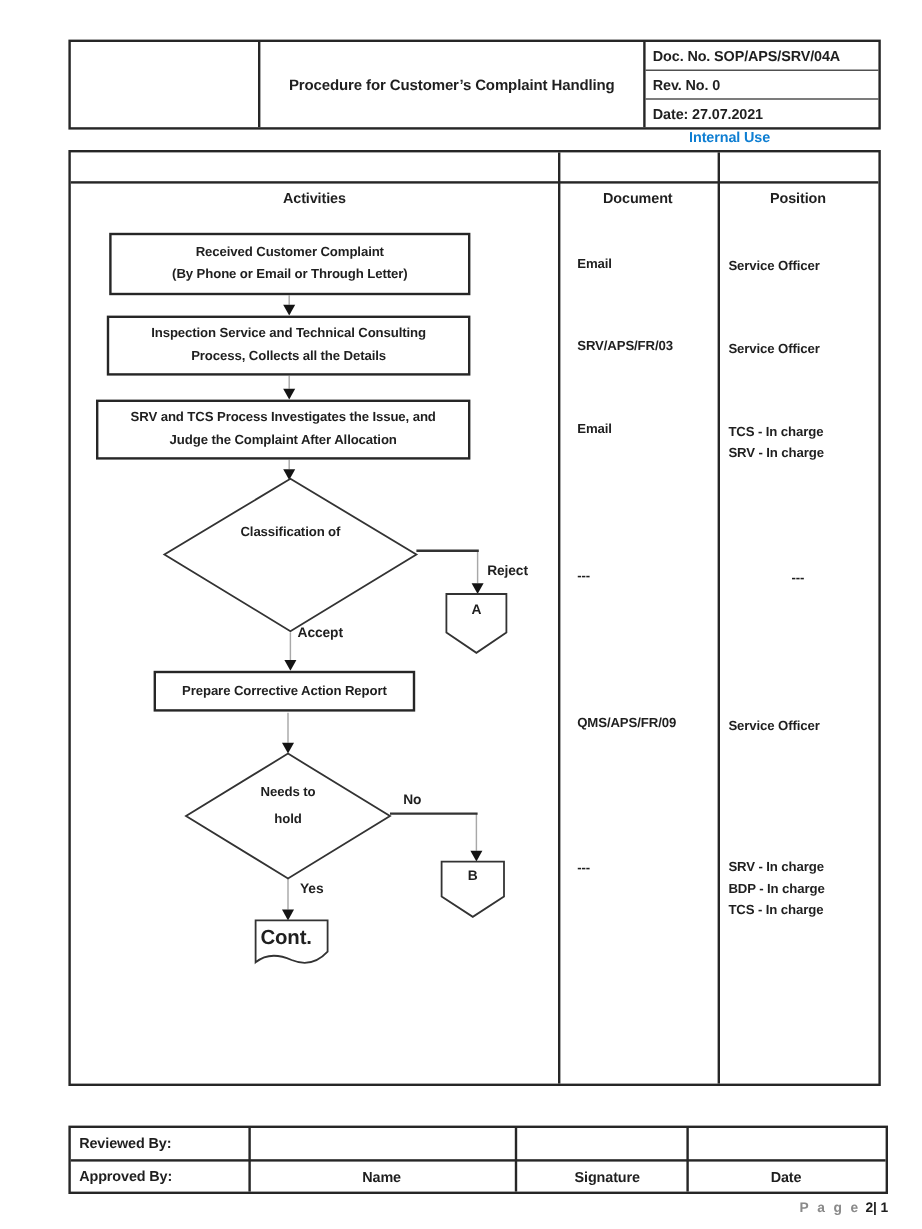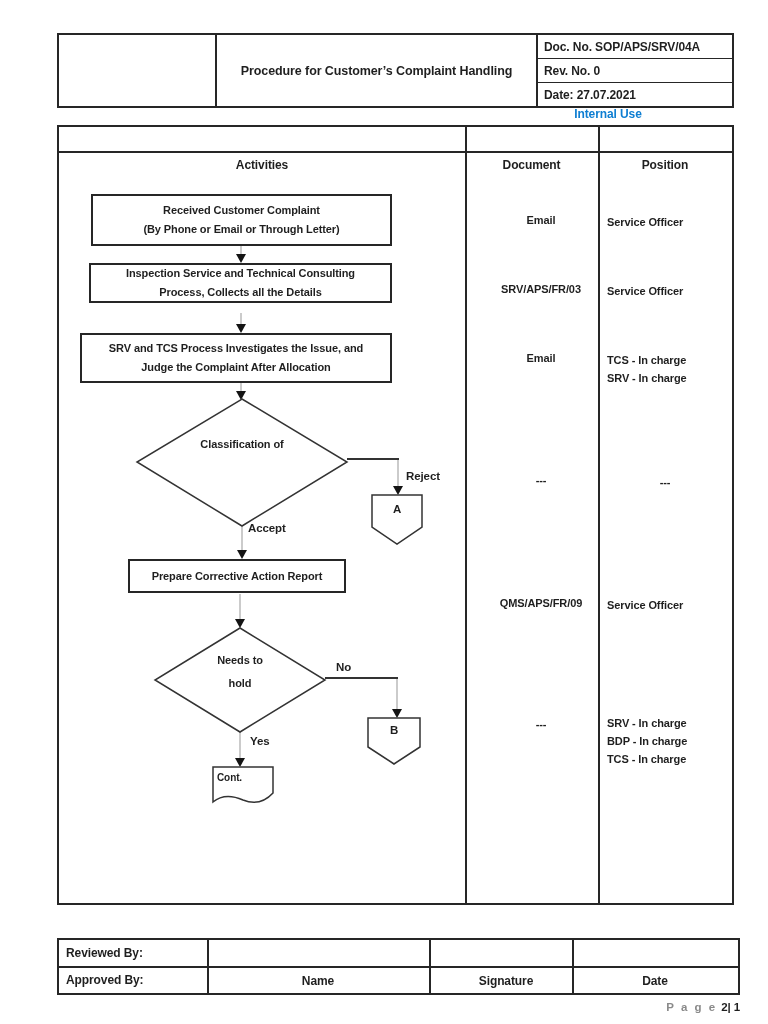--- a/index.html
+++ b/index.html
@@ -25,46 +25,46 @@
   .matrix{left:57px;top:125px;width:677px;height:780px;border:2px solid #262626;box-sizing:border-box;}
   .vline{position:absolute;top:0;bottom:0;width:2px;background:#262626;}
   .matrix .v1{left:406px;}
   .matrix .v2{left:539px;}
   .matrix-head{position:absolute;top:0;left:0;right:0;height:24px;border-bottom:2px solid #262626;font-size:12px;}
   .mh{position:absolute;top:3px;text-align:center;margin-top:28px;}
   .mh.c1{left:0;width:406px;}
   .mh.c2{left:406px;width:133px;}
   .mh.c3{left:539px;width:134px;}
 
-  .doc-cell{position:absolute;left:408px;width:148px;text-align:center;font-size:11px;line-height:15px;}
+  .doc-cell{position:absolute;left:408px;width:148px;text-align:left;font-size:11px;line-height:15px;padding-left:14px;}
   .pos-cell{position:absolute;left:541px;width:130px;text-align:left;padding-left:7px;font-size:11px;line-height:18px;}
   .pos-cell.center{text-align:center;padding-left:0;}
 
   
   .flow{left:57px;top:125px;width:406px;height:776px;}
   .flow svg{position:absolute;left:0;top:0;}
   .fbox{position:absolute;border:2px solid #262626;background:#fff;box-sizing:border-box;
     display:flex;flex-direction:column;align-items:center;justify-content:center;
     font-size:11px;line-height:19px;text-align:center;white-space:nowrap;}
   .box1{left:34px;top:69px;width:301px;height:52px;}
-  .box2{left:32px;top:138px;width:303px;height:40px;}
+  .box2{left:32px;top:138px;width:303px;height:50px;}
   .box3{left:23px;top:208px;width:312px;height:50px;}
   .box4{left:71px;top:434px;width:218px;height:34px;}
   .dtext{position:absolute;text-align:center;font-size:11px;line-height:23px;white-space:nowrap;}
   .d1text{left:80px;top:308px;width:210px;}
   .d2text{left:98px;top:524px;width:170px;}
   .blabel{position:absolute;font-size:11.5px;white-space:nowrap;}
   .lbl-reject{left:349px;top:345px;}
   .lbl-accept{left:191px;top:397px;}
   .lbl-no{left:279px;top:536px;}
   .lbl-yes{left:193px;top:610px;}
   .conn-letter{position:absolute;text-align:center;font-size:11.5px;}
   .connA{left:315px;top:378px;width:50px;}
   .connB{left:311px;top:599px;width:52px;}
-  .cont-text{left:160px;top:647px;font-size:10px;}
+  .cont-text{left:160px;top:647px;font-size:17px;}
 
   
   .signoff{left:57px;top:938px;width:683px;height:57px;border:2px solid #262626;box-sizing:border-box;font-size:12px;}
   .signoff .v1{left:148px;}
   .signoff .v2{left:370px;}
   .signoff .v3{left:513px;}
   .signoff .hline{position:absolute;left:0;right:0;top:26px;height:1.5px;background:#262626;}
   .so{position:absolute;height:26px;display:flex;align-items:center;}
   .so.centered{justify-content:center;margin-top:28px;}
 

